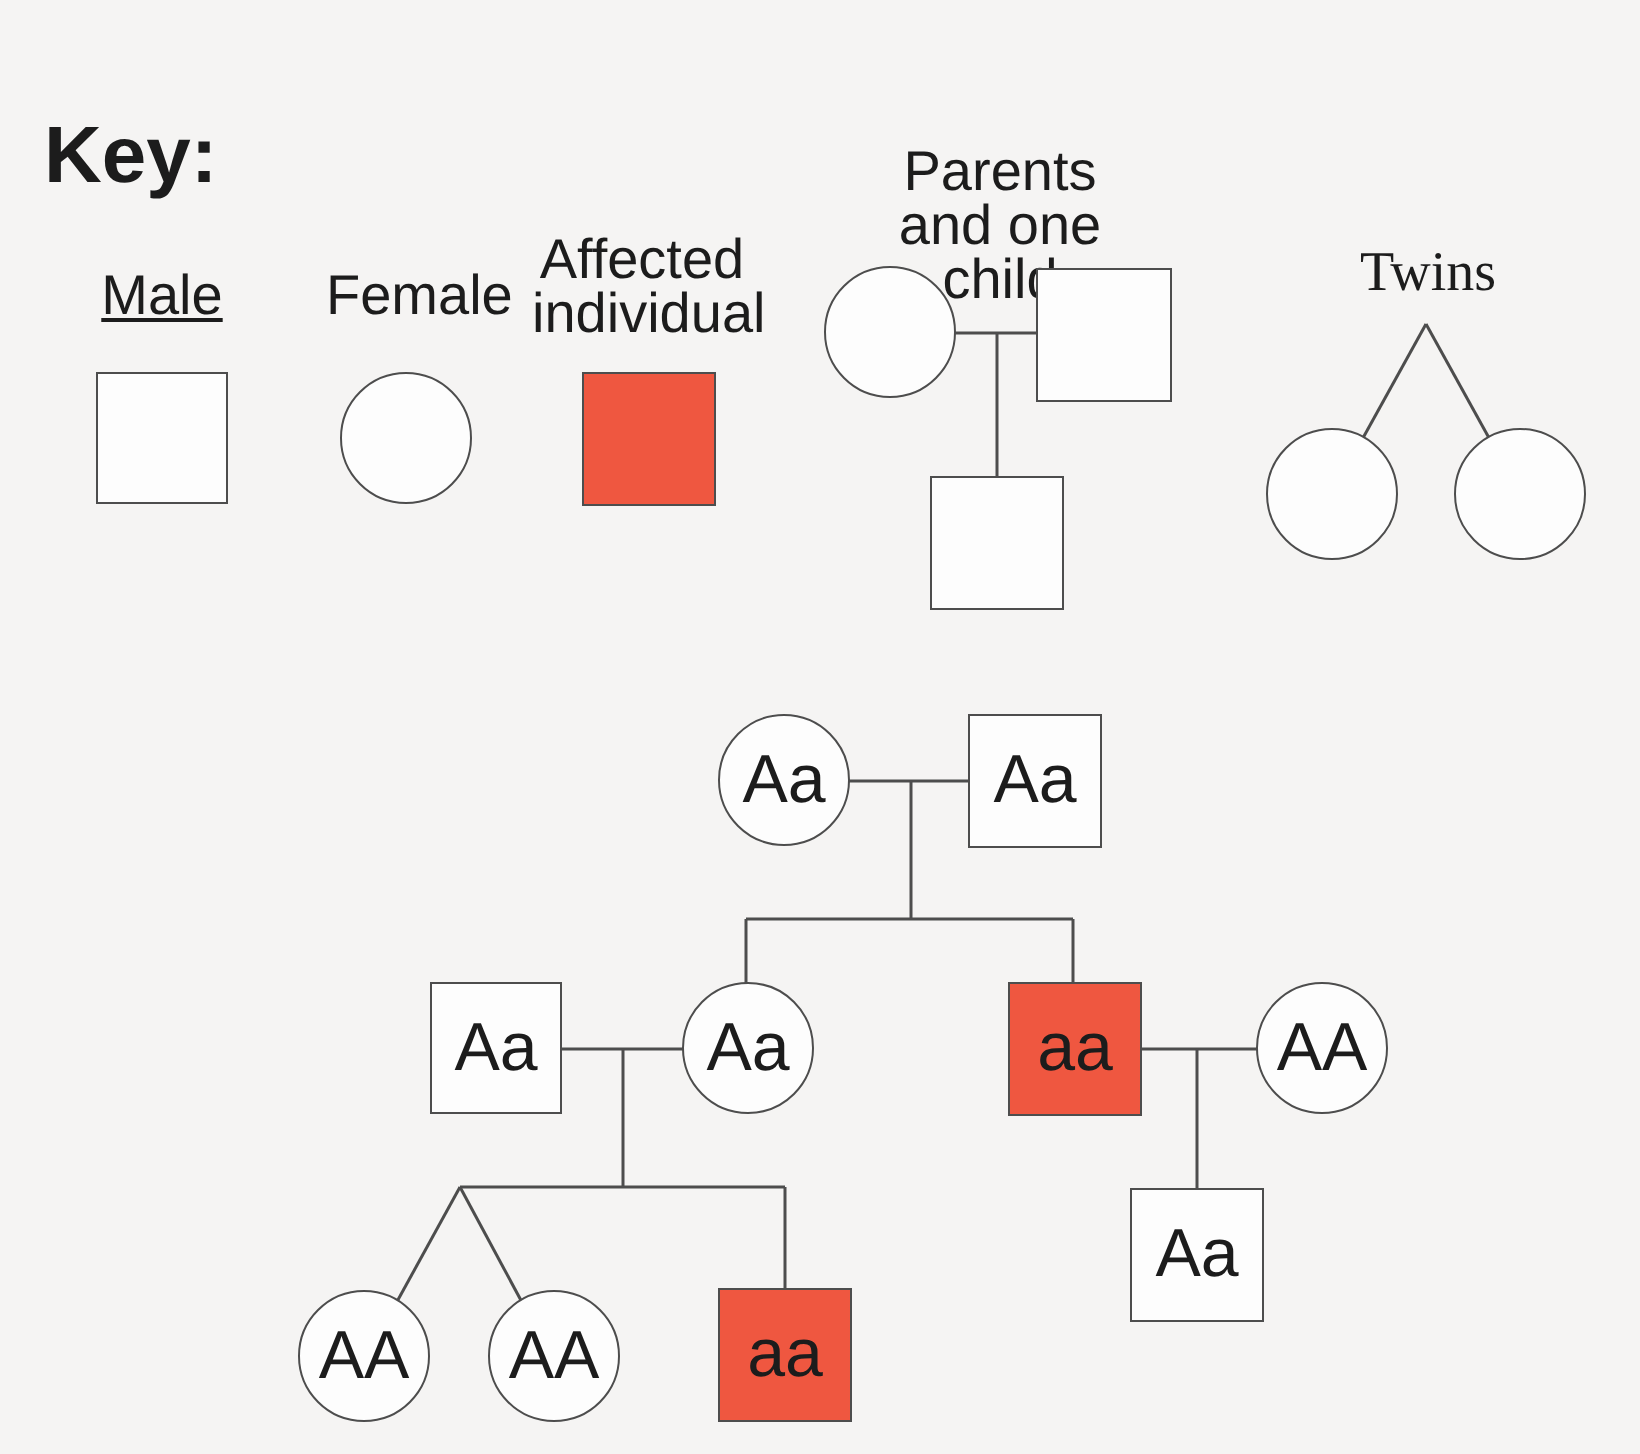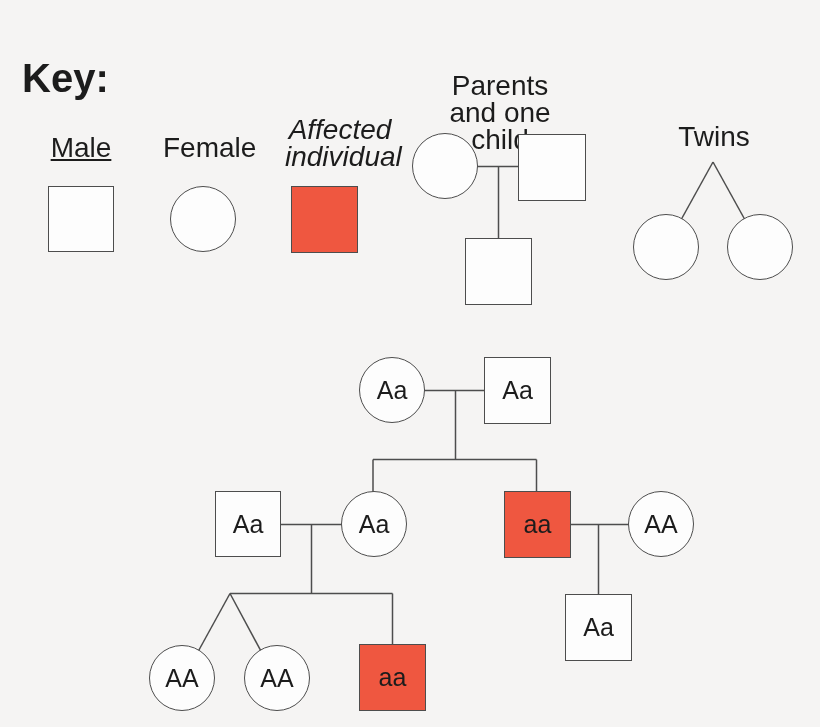--- a/index.html
+++ b/index.html
@@ -31,21 +31,21 @@
     color: var(--stroke);
   }
   .node {
     position: absolute;
     width: 66px; height: 66px;
     background: var(--shape-fill);
     border: 1.5px solid var(--stroke);
     display: flex;
     align-items: center;
     justify-content: center;
-    font-size: 25px;
+    font-size: 34px;
     color: var(--text);
   }
   .node.circle { border-radius: 50%; }
   .node.affected { background: var(--affected-fill); }
   .label {
     position: absolute;
     text-align: center;
     font-size: 28px;
     line-height: 27px;
     color: var(--text);
@@ -53,23 +53,23 @@
   .key-title {
     position: absolute;
     left: 22px; top: 28px;
     font-size: 40px;
     font-weight: bold;
     line-height: 44px;
     color: var(--text);
   }
   .lbl-male     { left: 40px;  top: 106px; width: 82px; text-decoration: underline;  }
   .lbl-female   { left: 163px; top: 106px; width: 80px; text-align: right;  }
-  .lbl-affected { left: 285px; top: 88px;  width: 110px; font-style: italic; }
+  .lbl-affected { left: 266px; top: 88px;  width: 110px; }
   .lbl-parents  { left: 425px; top: 44px;  width: 150px; }
-  .lbl-twins    { left: 674px; top: 95px;  width: 80px;  }
+  .lbl-twins    { left: 674px; top: 95px;  width: 80px; font-family: Liberation Serif, serif;  }
 </style>
 </head>
 <body>
 
 <div class="stage">
 
   <svg class="lines" viewBox="0 0 820 727" fill="none" stroke="currentColor" stroke-width="1.5">
 
     <line x1="445" y1="138.5" x2="519" y2="138.5"></line>
     <line x1="498.5" y1="138.5" x2="498.5" y2="211"></line>

